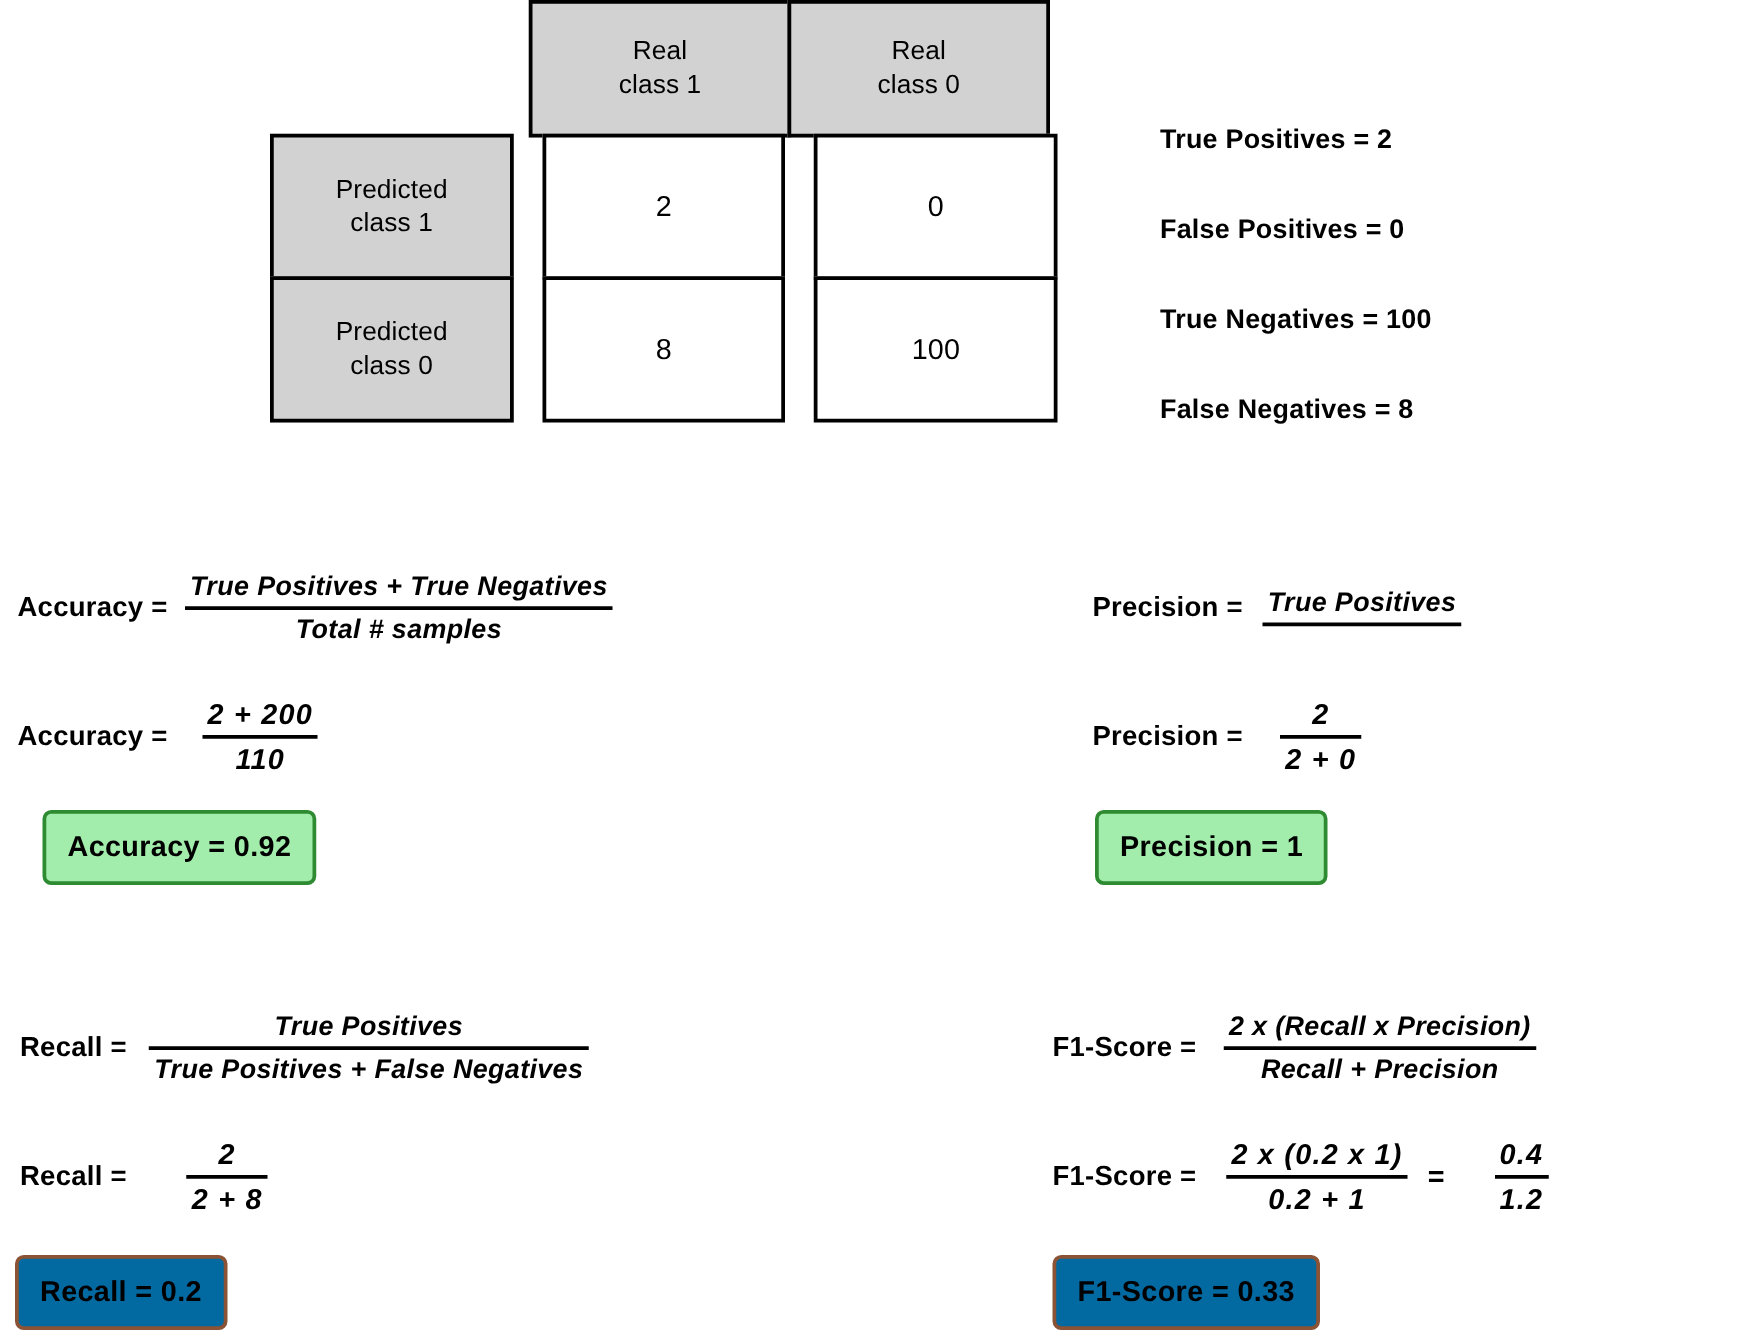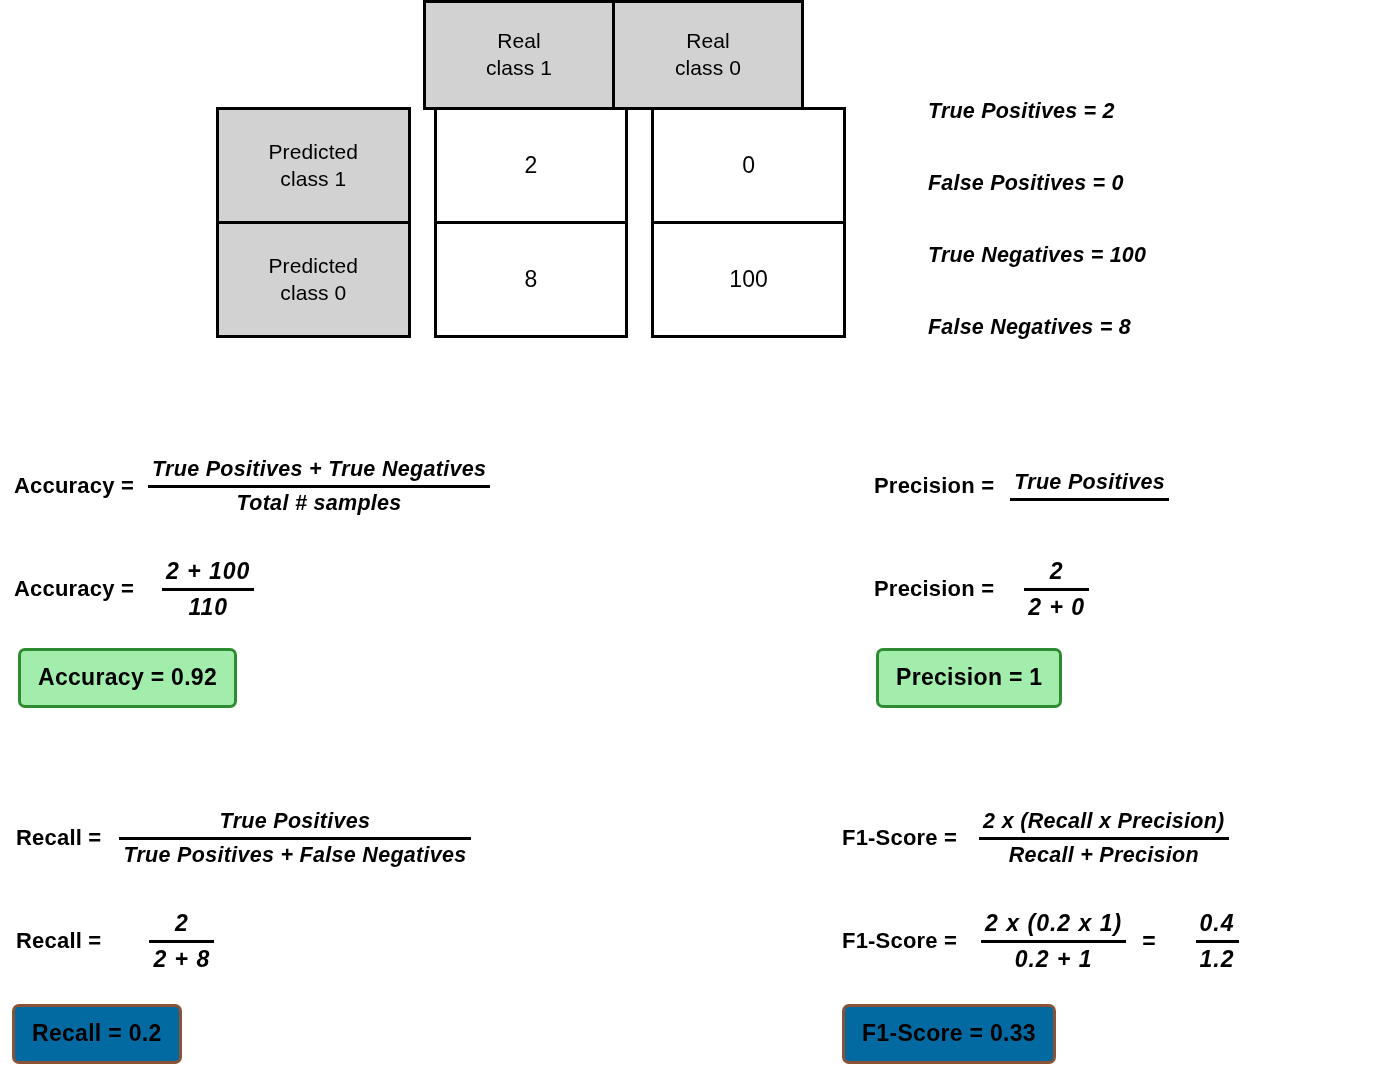--- a/index.html
+++ b/index.html
@@ -29,36 +29,35 @@
     box-sizing: border-box;
     display: flex;
     align-items: center;
     justify-content: center;
     text-align: center;
     font-size: 21px;
     line-height: 1.28;
     letter-spacing: .1px;
   }
   .m-spacer  { width: 210px; height: 110px; background: #ffffff; border: none; }
-  .m-colhead { width: 192px; height: 110px; background: #d2d2d2;
+  .m-colhead { width: 210px; height: 110px; background: #d2d2d2;
                border: 3px solid #000; border-bottom-width: 3px; margin-left: -3px; }
   .m-colhead:first-of-type { margin-left: 0; }
   .m-rowhead { width: 210px; height: 117px; background: #d2d2d2;
                border: 3px solid #000; }
   .m-val     { width: 210px; height: 117px; background: #ffffff;
                border: 3px solid #000; margin-left: -3px; font-size: 23px; }
   .mrow + .mrow { margin-top: -3px; gap: 26px; }
 
   
   #legend {
     position: absolute;
     left: 928px;
     top: 92px;
     width: 420px;
-    font-style: italic;
   }
   .legend-line {
     font-size: 21.5px;
     font-weight: 700;
     letter-spacing: .2px;
     height: 72px;
     line-height: 38px;
     white-space: nowrap;
   }
 
@@ -121,21 +120,21 @@
     font-weight: 700;
     letter-spacing: .3px;
     padding: 13px 17px 14px 17px;
     border-radius: 7px;
     white-space: nowrap;
   }
   .chip.green { background: #a2edab; border: 3px solid #2f8b32; color: #000; }
   .chip.salmon{ background: #0369a1; border: 3px solid #8a5336; color: #000; }
 
   .chip-wrap { margin-top: 2px; }
-  #metric-accuracy  .chip-wrap { margin-left: 4px;  margin-top: 4px; }
+  #metric-accuracy  .chip-wrap { margin-left: 20px;  margin-top: 4px; }
   #metric-precision .chip-wrap { margin-left: 2px;  margin-top: 4px; }
   #metric-recall    .chip-wrap { margin-left: -4px; margin-top: 8px; }
   #metric-f1        .chip-wrap { margin-left: 0px;  margin-top: 8px; }
 
   
   #metric-accuracy  .r1 .frac { margin-left: 14px; }
   #metric-accuracy  .r2 .frac { margin-left: 28px; }
   #metric-precision .r1 .frac { margin-left: 16px; }
   #metric-precision .r2 .frac { margin-left: 30px; }
   #metric-recall    .r1 .frac { margin-left: 18px; }
@@ -199,21 +198,21 @@
     <span class="lhs">Accuracy =</span>
     <span class="frac">
       <span class="num">True Positives  +  True Negatives</span>
       <span class="bar"></span>
       <span class="den">Total # samples</span>
     </span>
   </div>
   <div class="eqrow r2">
     <span class="lhs">Accuracy =</span>
     <span class="frac nums">
-      <span class="num">2  +  100</span>
+      <span class="num">2  +  200</span>
       <span class="bar"></span>
       <span class="den">110</span>
     </span>
   </div>
   <div class="chip-wrap">
     <span class="chip green">Accuracy = 0.92</span>
   </div>
 </div>
 
 <div class="metric" id="metric-precision">

